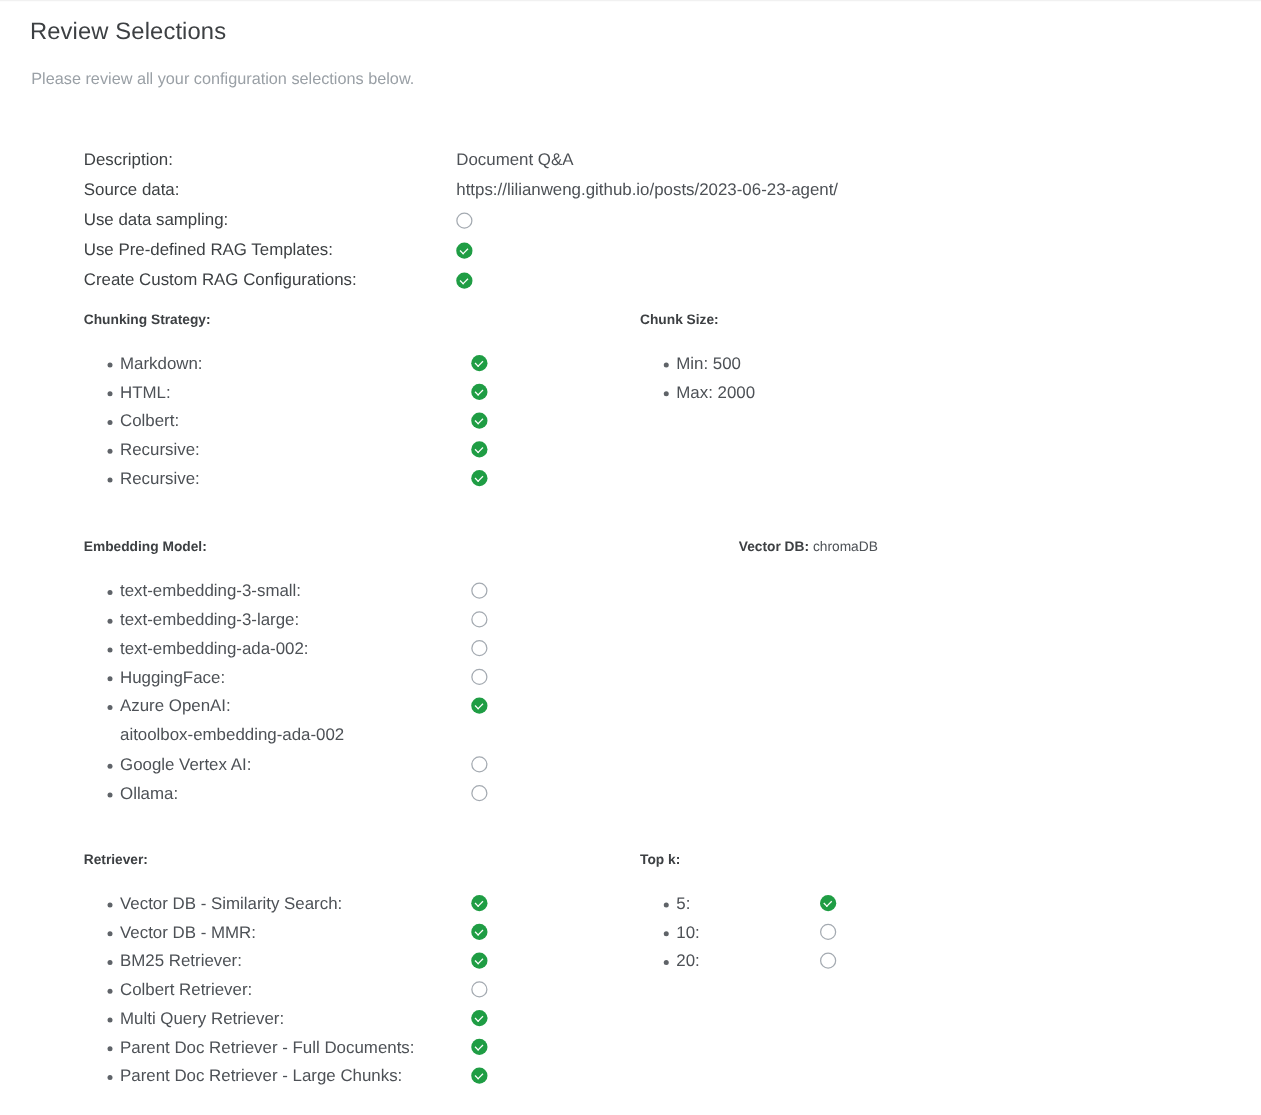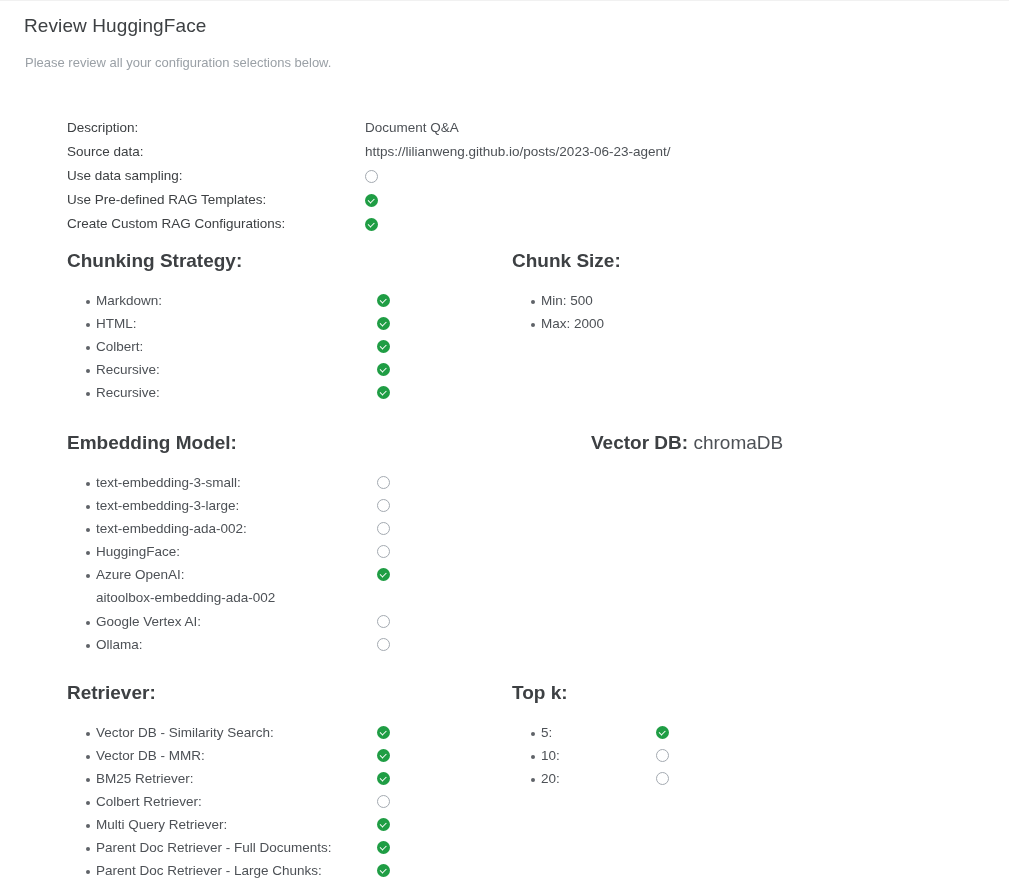--- a/index.html
+++ b/index.html
@@ -54,21 +54,21 @@
   .kv-value {
     font-size: 13.5px;
     color: #4d5156;
     white-space: nowrap;
     line-height: 18px;
   }
 
   
   .section { position: absolute; }
   .section-title {
-    font-size: 19px;
+    font-size: 11px;
     font-weight: bold;
     color: #3d4043;
     white-space: nowrap;
     margin-bottom: 20px;
   }
   .section-title .plain {
     font-weight: 400;
     color: #4d5156;
   }
   ul.opt-list {
@@ -135,21 +135,21 @@
     border: 1.4px solid #a4aab1;
     width: 13px; height: 13px;
   }
   .kv-row .ico { top: 3px; }
 </style>
 </head>
 <body>
 
 <div id="page">
 
-  <div class="page-title">Review HuggingFace</div>
+  <div class="page-title">Review Selections</div>
   <div class="page-subtitle">Please review all your configuration selections below.</div>
 
   <div class="kv-block" id="summary-block">
       <div class="kv-row">
         <div class="kv-label">Description:</div>
         <div class="kv-value">Document Q&amp;A</div>
       </div>
       <div class="kv-row">
         <div class="kv-label">Source data:</div>
         <div class="kv-value">https://lilianweng.github.io/posts/2023-06-23-agent/</div>
@@ -187,21 +187,21 @@
           <span class="opt-label wide">Recursive:</span>
           <span class="ico checked"></span>
         </li>
         <li class="has-bullet">
           <span class="opt-label wide">Recursive:</span>
           <span class="ico checked"></span>
         </li>
       </ul>
   </div>
 
-  <div class="section" style="left:512px; top:249px;text-align:center;">
+  <div class="section" style="left:512px; top:249px;">
     <div class="section-title">Chunk Size:</div>
     <ul class="opt-list" id="chunksize-list">
         <li class="has-bullet">
           <span class="opt-label">Min: 500</span>
         </li>
         <li class="has-bullet">
           <span class="opt-label">Max: 2000</span>
         </li>
       </ul>
   </div>

